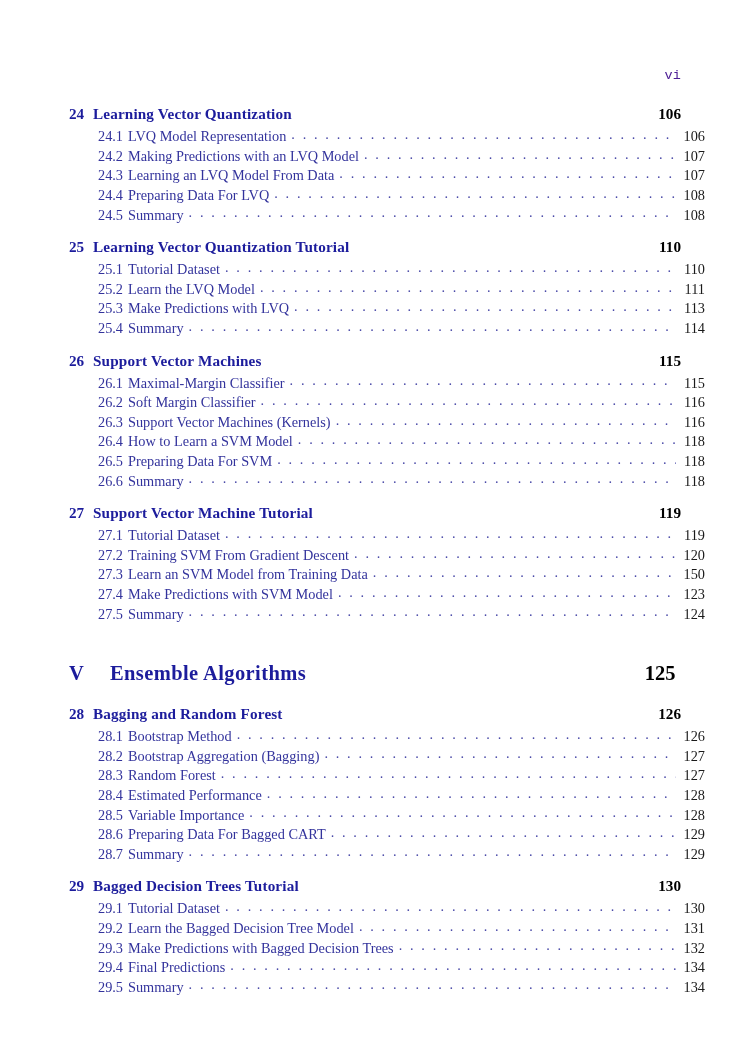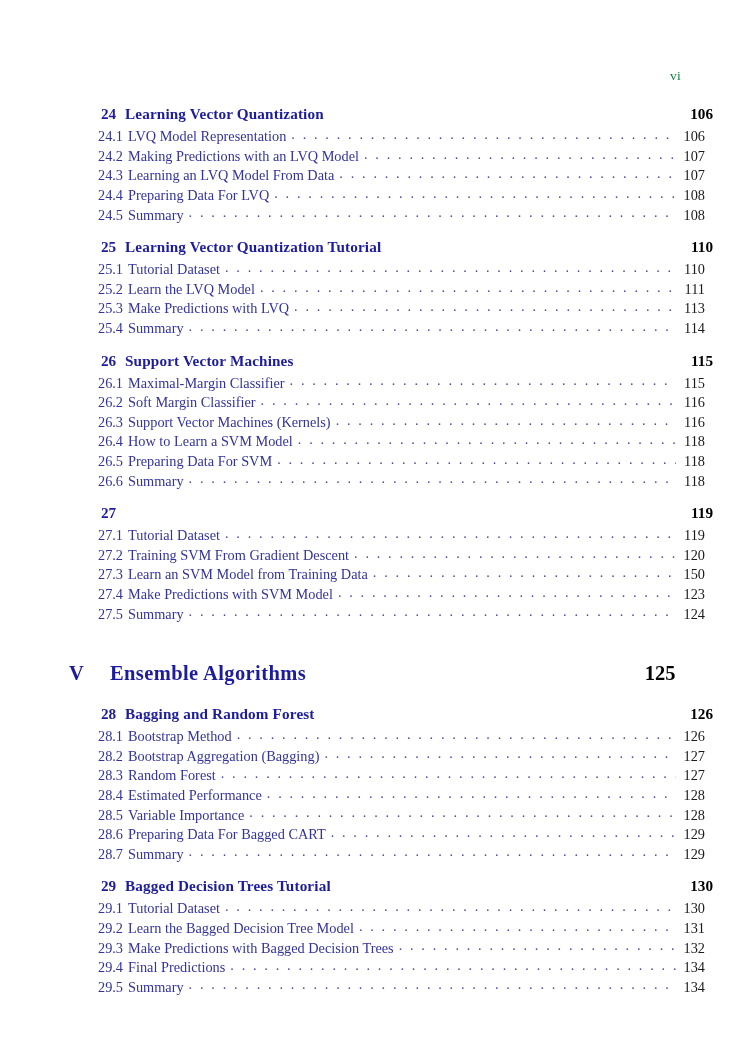--- a/index.html
+++ b/index.html
@@ -24,23 +24,23 @@
     height: 1060px;
     overflow: hidden;
   }
 
   
   .folio {
     position: absolute;
     top: 68px;
     right: 69px;
     font-size: 13.5px;
-    color: #15803d;
+    color: #4c1d95;
     letter-spacing: 0.2px;
-    font-family: Liberation Serif, serif;
+    font-family: Liberation Mono, monospace;
   }
 
   
   .toc {
     position: absolute;
     left: 69px;
     top: 104px;
     width: 612px;
   }
 
@@ -50,21 +50,20 @@
     width: 100%;
     white-space: nowrap;
   }
 
   
   .chap {
     height: 23px;
     font-weight: bold;
     font-size: 15.2px;
     color: #1c1c9c;
-    margin-left: 32px;
   }
   .chap .num {
     width: 24px;
     flex: 0 0 24px;
     text-align: left;
   }
   .chap .title {
     flex: 0 0 auto;
     letter-spacing: 0.15px;
   }
@@ -265,20 +264,21 @@
       </div>
       <div class="toc-row sect">
         <span class="num">26.6</span>
         <span class="title">Summary</span>
         <span class="leader"></span>
         <span class="pg">118</span>
       </div>
       <div class="gap-md"></div>
       <div class="toc-row chap">
         <span class="num">27</span>
+        <span class="title">Support Vector Machine Tutorial</span>
         <span class="leader"></span>
         <span class="pg">119</span>
       </div>
       <div class="toc-row sect">
         <span class="num">27.1</span>
         <span class="title">Tutorial Dataset</span>
         <span class="leader"></span>
         <span class="pg">119</span>
       </div>
       <div class="toc-row sect">

